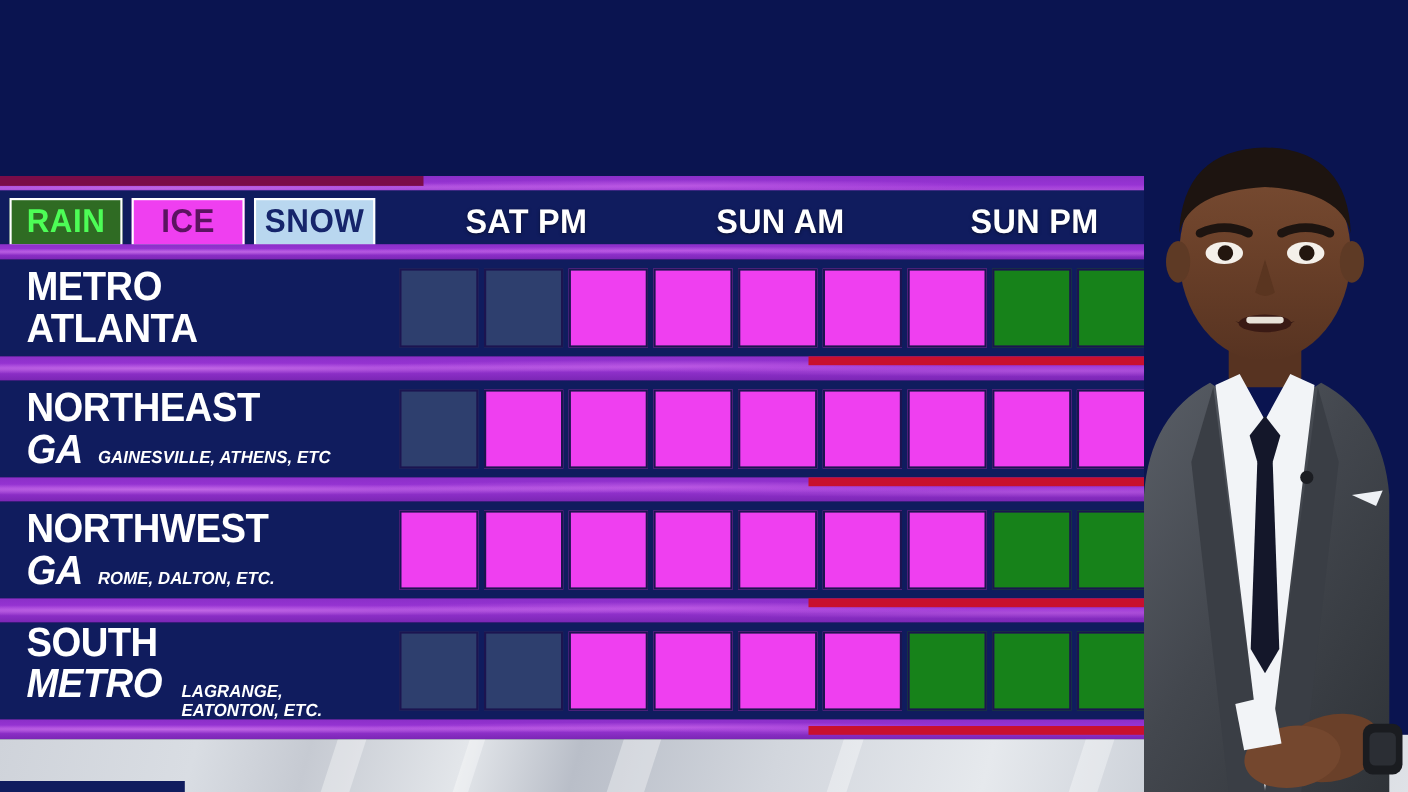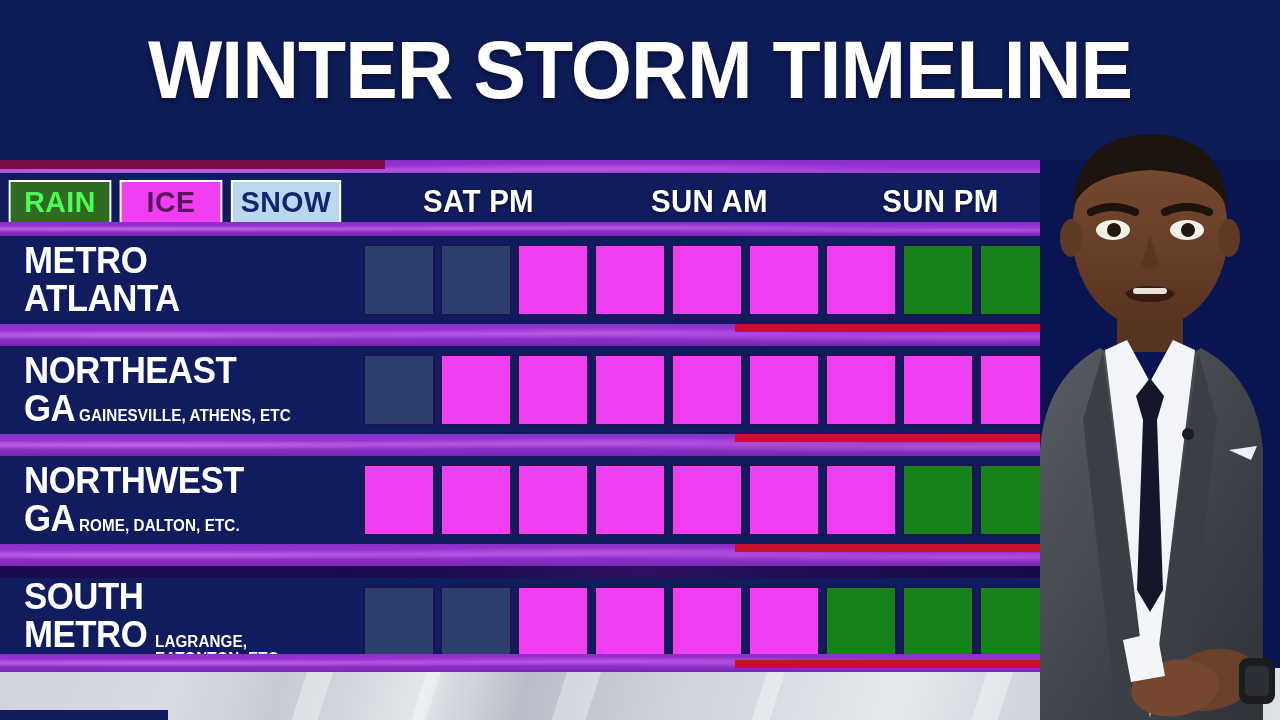--- a/index.html
+++ b/index.html
@@ -135,21 +135,22 @@
     font-size: 37px;
     line-height: 38px;
     letter-spacing: -0.5px;
     transform: scaleX(0.94);
     transform-origin: left center;
     white-space: nowrap;
   }
   .row-title2 {
     display: flex;
     align-items: baseline;
-    gap: 0;
+    gap: 10px;
+    font-style: italic;
   }
   .row-sub {
     font-family: "Liberation Sans Narrow", "Liberation Sans", sans-serif;
     font-weight: bold;
     font-size: 16px;
     line-height: 17px;
     letter-spacing: 0.1px;
     transform: scaleX(0.95);
     transform-origin: left center;
     max-width: 200px;
@@ -239,23 +240,20 @@
 
   <div class="floor">
     <div class="floor-streak" style="left:300px;width:26px;"></div>
     <div class="floor-streak" style="left:420px;width:14px;"></div>
     <div class="floor-streak" style="left:560px;width:34px;"></div>
     <div class="floor-streak" style="left:760px;width:18px;"></div>
     <div class="floor-streak" style="left:980px;width:26px;"></div>
   </div>
   <div class="corner-bar"></div>
 
-  <div class="title-bar">
-    <div class="title-text">WINTER STORM TIMELINE</div>
-  </div>
 
   <div class="panel">
 
     <div class="sep top-sep" style="top:0px;">
       <div class="maroon"></div>
     </div>
 
     <div class="header-strip" style="top:13px;">
       <div class="legend">
         <div class="legend-chip rain">
@@ -351,21 +349,21 @@
         <div class="cell rain" style="height:72px;"></div>
         <div class="cell empty" style="height:72px;"></div>
         <div class="cell empty" style="height:72px;"></div>
       </div>
     </div>
 
     <div class="sep" style="top:384px;">
       <div class="redline"></div>
     </div>
 
-    <div class="row-band" style="top:406px;height:88px;margin-top:12px;">
+    <div class="row-band" style="top:406px;height:88px;">
       <div class="row-label">
         <div class="row-title">SOUTH</div>
         <div class="row-title2">
           <span class="row-title">METRO</span>
           <span class="row-sub" style="max-width:180px;">LAGRANGE, EATONTON, ETC.</span>
         </div>
       </div>
       <div class="cells">
         <div class="cell empty" style="height:72px;"></div>
         <div class="cell empty" style="height:72px;"></div>

